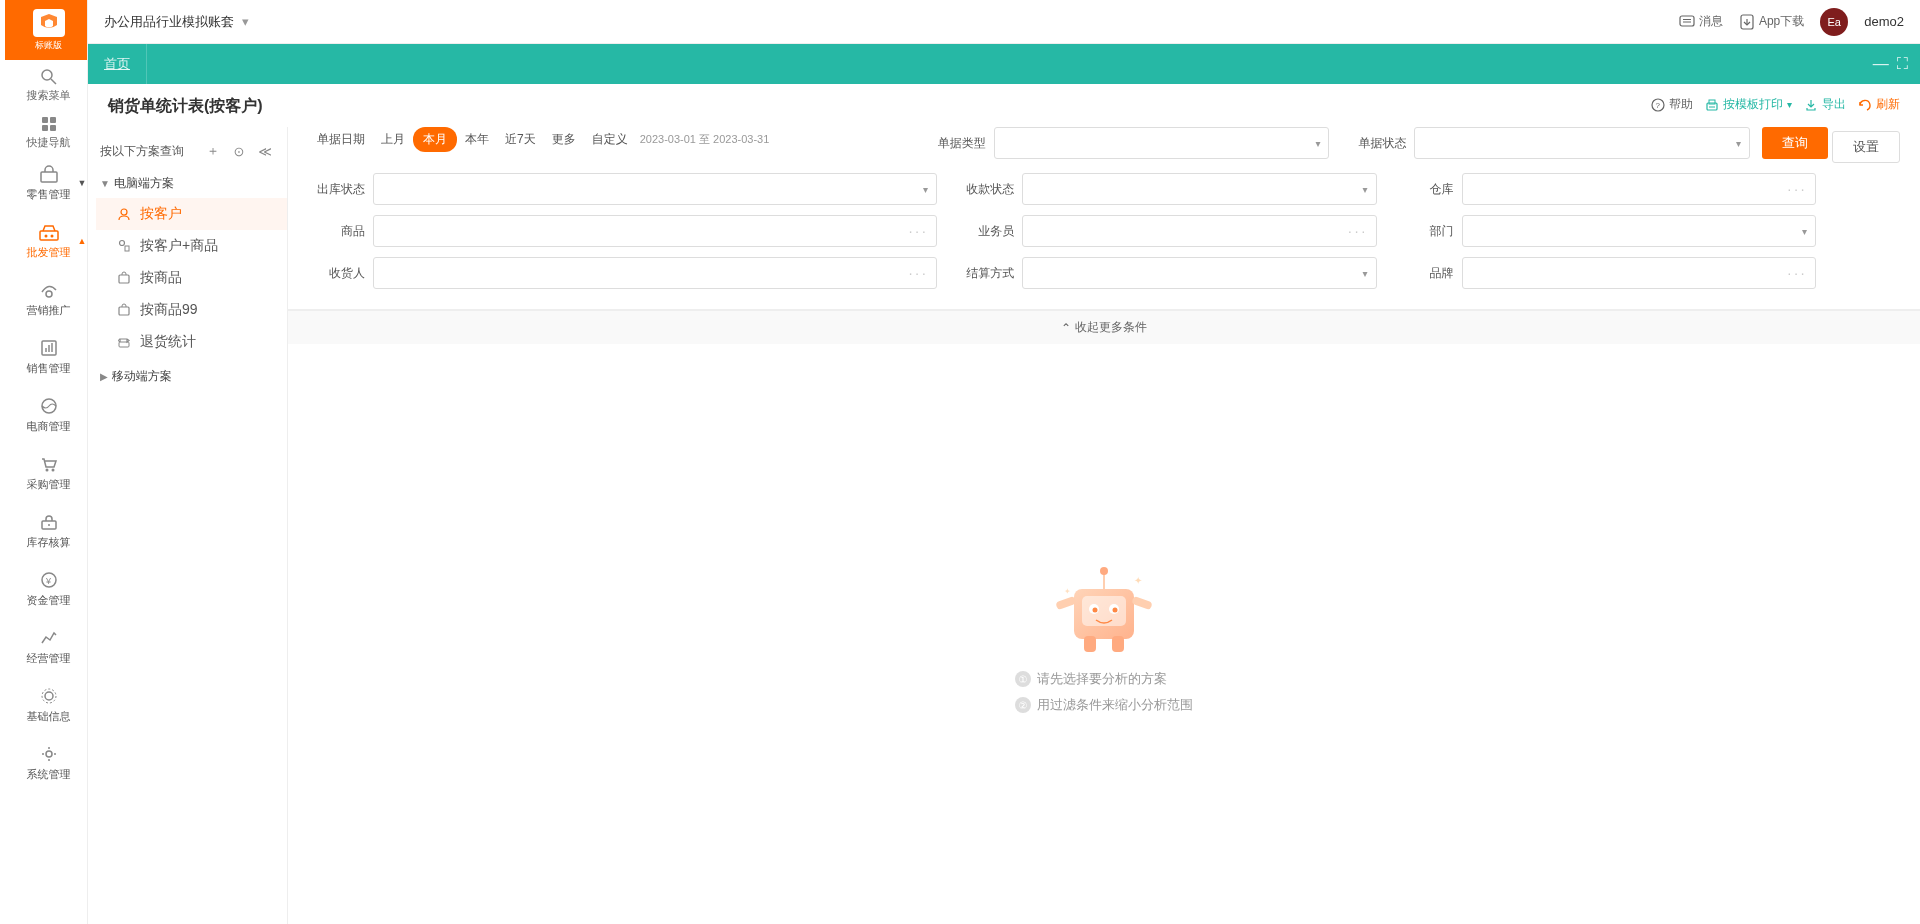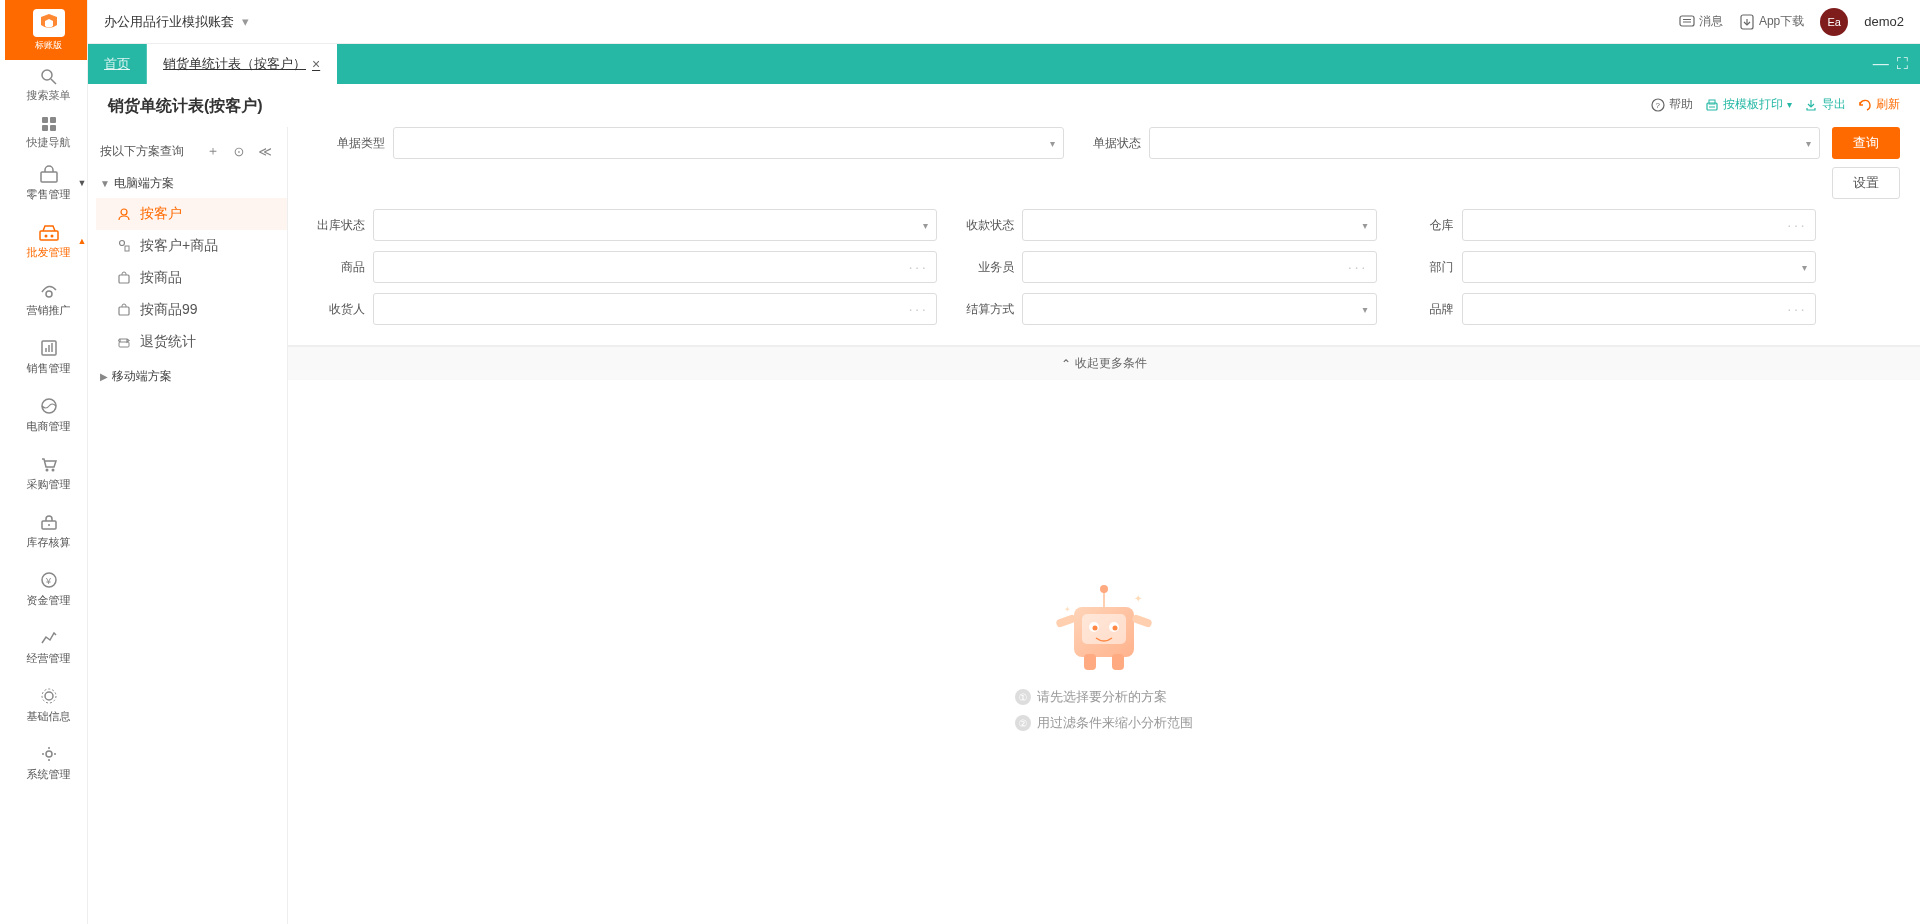--- a/index.html
+++ b/index.html
@@ -375,21 +375,21 @@
       color: #fff;
     }
     .query-btn.secondary {
       background: #fff;
       color: #555;
       border: 1px solid #ddd;
       margin-top: 4px;
     }
     .query-buttons {
       display: flex;
-      flex-direction: column;
+      flex-direction: row;
       gap: 4px;
       margin-left: 12px;
     }
 
     
     .collapse-bar {
       display: flex;
       align-items: center;
       justify-content: center;
       padding: 8px 0;
@@ -593,24 +593,20 @@
       <div class="user-avatar">
         <span>Ea</span>
       </div>
       <span class="user-name">demo2</span>
     </div>
   </div>
 
   <div class="tab-bar">
     <div class="tab-item">
       <span>首页</span>
-    </div>
-    <div class="tab-item active">
-      <span>销货单统计表（按客户）</span>
-      <span class="tab-close">×</span>
     </div>
     <div class="tab-bar-right">
       <span class="tab-bar-btn">—</span>
       <span class="tab-bar-btn">⛶</span>
     </div>
   </div>
 
   <div class="page-content">
 
     <div class="page-title-bar">
@@ -722,20 +718,32 @@
             <span>移动端方案</span>
           </div>
         </div>
       </div>
 
       <div class="right-area">
 
         <div class="filter-area">
 
           <div class="filter-row" style="align-items:flex-start;">
+            <div style="display:flex;align-items:center;flex:3;gap:0;">
+              <span class="filter-label">单据日期</span>
+              <div style="display:flex;align-items:center;gap:0;">
+                <span class="date-btn">上月</span>
+                <span class="date-btn active">本月</span>
+                <span class="date-btn">本年</span>
+                <span class="date-btn">近7天</span>
+                <span class="date-btn">更多</span>
+                <span class="date-btn">自定义</span>
+                <span class="date-range-text">2023-03-01 至 2023-03-31</span>
+              </div>
+            </div>
             <div class="filter-gap"></div>
             <div style="display:flex;align-items:center;flex:2;">
               <span class="filter-label">单据类型</span>
               <div class="filter-field">
                 <span class="field-value"></span>
                 <span class="field-arrow">▾</span>
               </div>
             </div>
             <div class="filter-gap"></div>
             <div style="display:flex;align-items:center;flex:2;">

